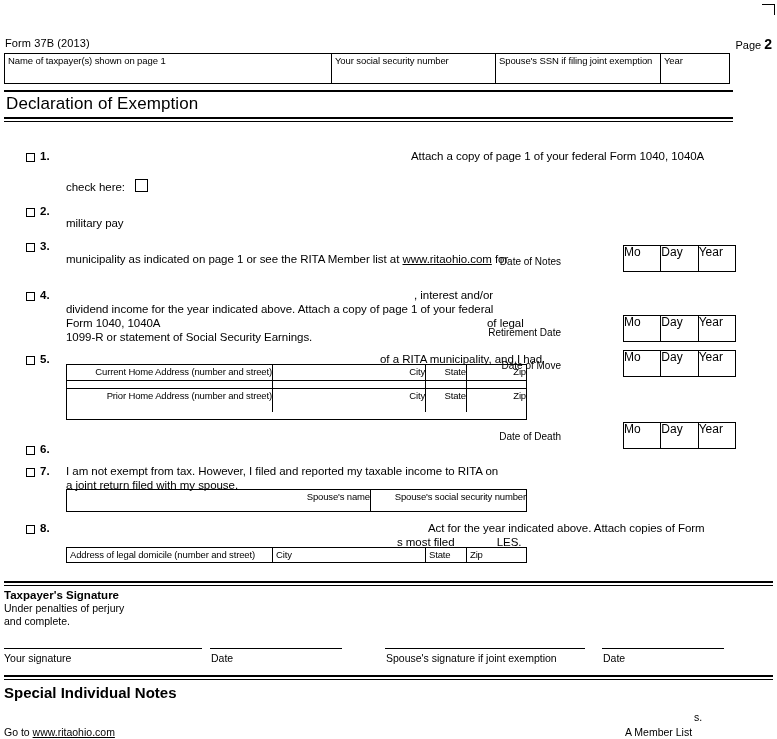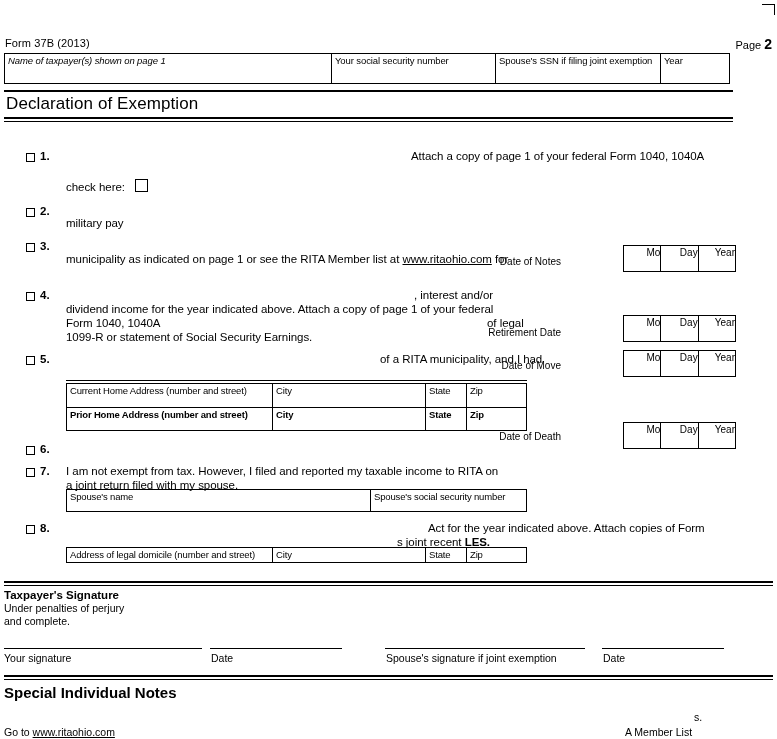--- a/index.html
+++ b/index.html
@@ -109,59 +109,59 @@
     font-size: 11.5px;
     font-weight: bold;
   }
   .txt {
     position: absolute;
     font-size: 11.5px;
     letter-spacing: -0.05px;
     white-space: nowrap;
   }
   .u { text-decoration: underline; }
-  .b { font-weight: bold; }
+  .b { font-weight: normal; margin-left: 39px; }
 
   
   .date-label {
     position: absolute;
     font-size: 10px;
     white-space: nowrap;
     text-align: right;
   }
   .date-grid {
     position: absolute;
     height: 27px;
     border: 1.4px solid #000;
     box-sizing: border-box;
     display: flex;
   }
   .date-cell {
     flex: 1;
     box-sizing: border-box;
     border-right: 1.4px solid #000;
-    font-size: 10px;
-    text-align: right;
+    font-size: 12px;
+    text-align: left;
     padding-top: 1px;
     line-height: 11px;
   }
   .date-cell:last-child { border-right: none; }
 
   
   .addr-table {
     position: absolute;
     border: 1px solid #000;
     box-sizing: border-box;
   }
   .addr-row {
     position: relative;
     box-sizing: border-box;
     width: 100%;
   }
-  .addr-row.sep { border-top: 1px solid #000; font-weight: bold; }
+  .addr-row.sep { border-top: 1px solid #000; }
   .addr-cell {
     position: absolute;
     top: 0; height: 100%;
     box-sizing: border-box;
     font-size: 9.5px;
     padding: 1px 0 0 3px;
     white-space: nowrap;
     letter-spacing: -0.15px;
     overflow: hidden;
   }
@@ -169,20 +169,21 @@
     position: absolute;
     top: 0; width: 1px; height: 100%;
     background: #000;
   }
 
   
   .sp-table {
     position: absolute;
     border: 1px solid #000;
     box-sizing: border-box;
+    text-align: right;
   }
 
   
   .hair {
     position: absolute;
     background: #000;
     height: 1px;
   }
 
   
@@ -223,21 +224,21 @@
 
 <div id="page">
 
   <div class="cropmark-h"></div>
   <div class="cropmark-v"></div>
 
   <div class="form-id">Form 37B (2013)</div>
   <div class="page-num"><span>Page</span> <b>2</b></div>
 
   <div class="id-table">
-    <div class="id-cell" style="left:0px;width:326px;font-style:italic;">
+    <div class="id-cell" style="left:0px;width:326px;">
       <span class="cap">Name of taxpayer(s) shown on page 1</span>
     </div>
     <div class="id-sep" style="left:326px;"></div>
     <div class="id-cell" style="left:327px;width:163px;">
       <span class="cap">Your social security number</span>
     </div>
     <div class="id-sep" style="left:490px;"></div>
     <div class="id-cell" style="left:491px;width:164px;">
       <span class="cap">Spouse's SSN if filing joint exemption</span>
     </div>
@@ -293,21 +294,21 @@
   <div class="txt" style="left:380px;top:353px;">of a RITA municipality, and I had</div>
   <div class="hair" style="left:66px;top:380px;width:461px;"></div>
 
   <div class="date-label" style="left:481px;top:360px;width:80px;">Date of Move</div>
   <div class="date-grid" style="left:623px;top:350px;width:113px;">
     <div class="date-cell">Mo</div>
     <div class="date-cell">Day</div>
     <div class="date-cell">Year</div>
   </div>
 
-  <div class="addr-table" style="left:66px;top:383px;width:461px;height:48px;">
+  <div class="addr-table" style="left:66px;top:364px;width:461px;height:56px;text-align:right;">
     <div class="addr-row" style="height:23px;">
       <div class="addr-cell" style="left:0px;width:205px;">Current Home Address (number and street)</div>
       <div class="addr-vline" style="left:205px;"></div>
       <div class="addr-cell" style="left:206px;width:152px;">City</div>
       <div class="addr-vline" style="left:358px;"></div>
       <div class="addr-cell" style="left:359px;width:40px;">State</div>
       <div class="addr-vline" style="left:399px;"></div>
       <div class="addr-cell" style="left:400px;width:59px;">Zip</div>
     </div>
     <div class="addr-row sep" style="height:24px;">
@@ -340,21 +341,21 @@
     <div class="addr-row" style="height:100%;">
       <div class="addr-cell" style="left:0px;width:303px;">Spouse's name</div>
       <div class="addr-vline" style="left:303px;"></div>
       <div class="addr-cell" style="left:304px;width:155px;">Spouse's social security number</div>
     </div>
   </div>
 
   <div class="cbox" style="left:26px;top:525px;"></div>
   <div class="inum" style="left:40px;top:522px;">8.</div>
   <div class="txt" style="left:428px;top:522px;">Act for the year indicated above.  Attach copies of Form</div>
-  <div class="txt" style="left:397px;top:536px;"><span>s joint recent </span><span class="b">LES.</span></div>
+  <div class="txt" style="left:397px;top:536px;"><span>s most filed </span><span class="b">LES.</span></div>
 
   <div class="addr-table" style="left:66px;top:547px;width:461px;height:16px;">
     <div class="addr-row" style="height:100%;">
       <div class="addr-cell" style="left:0px;width:205px;">Address of legal domicile (number and street)</div>
       <div class="addr-vline" style="left:205px;"></div>
       <div class="addr-cell" style="left:206px;width:152px;">City</div>
       <div class="addr-vline" style="left:358px;"></div>
       <div class="addr-cell" style="left:359px;width:40px;">State</div>
       <div class="addr-vline" style="left:399px;"></div>
       <div class="addr-cell" style="left:400px;width:59px;">Zip</div>

